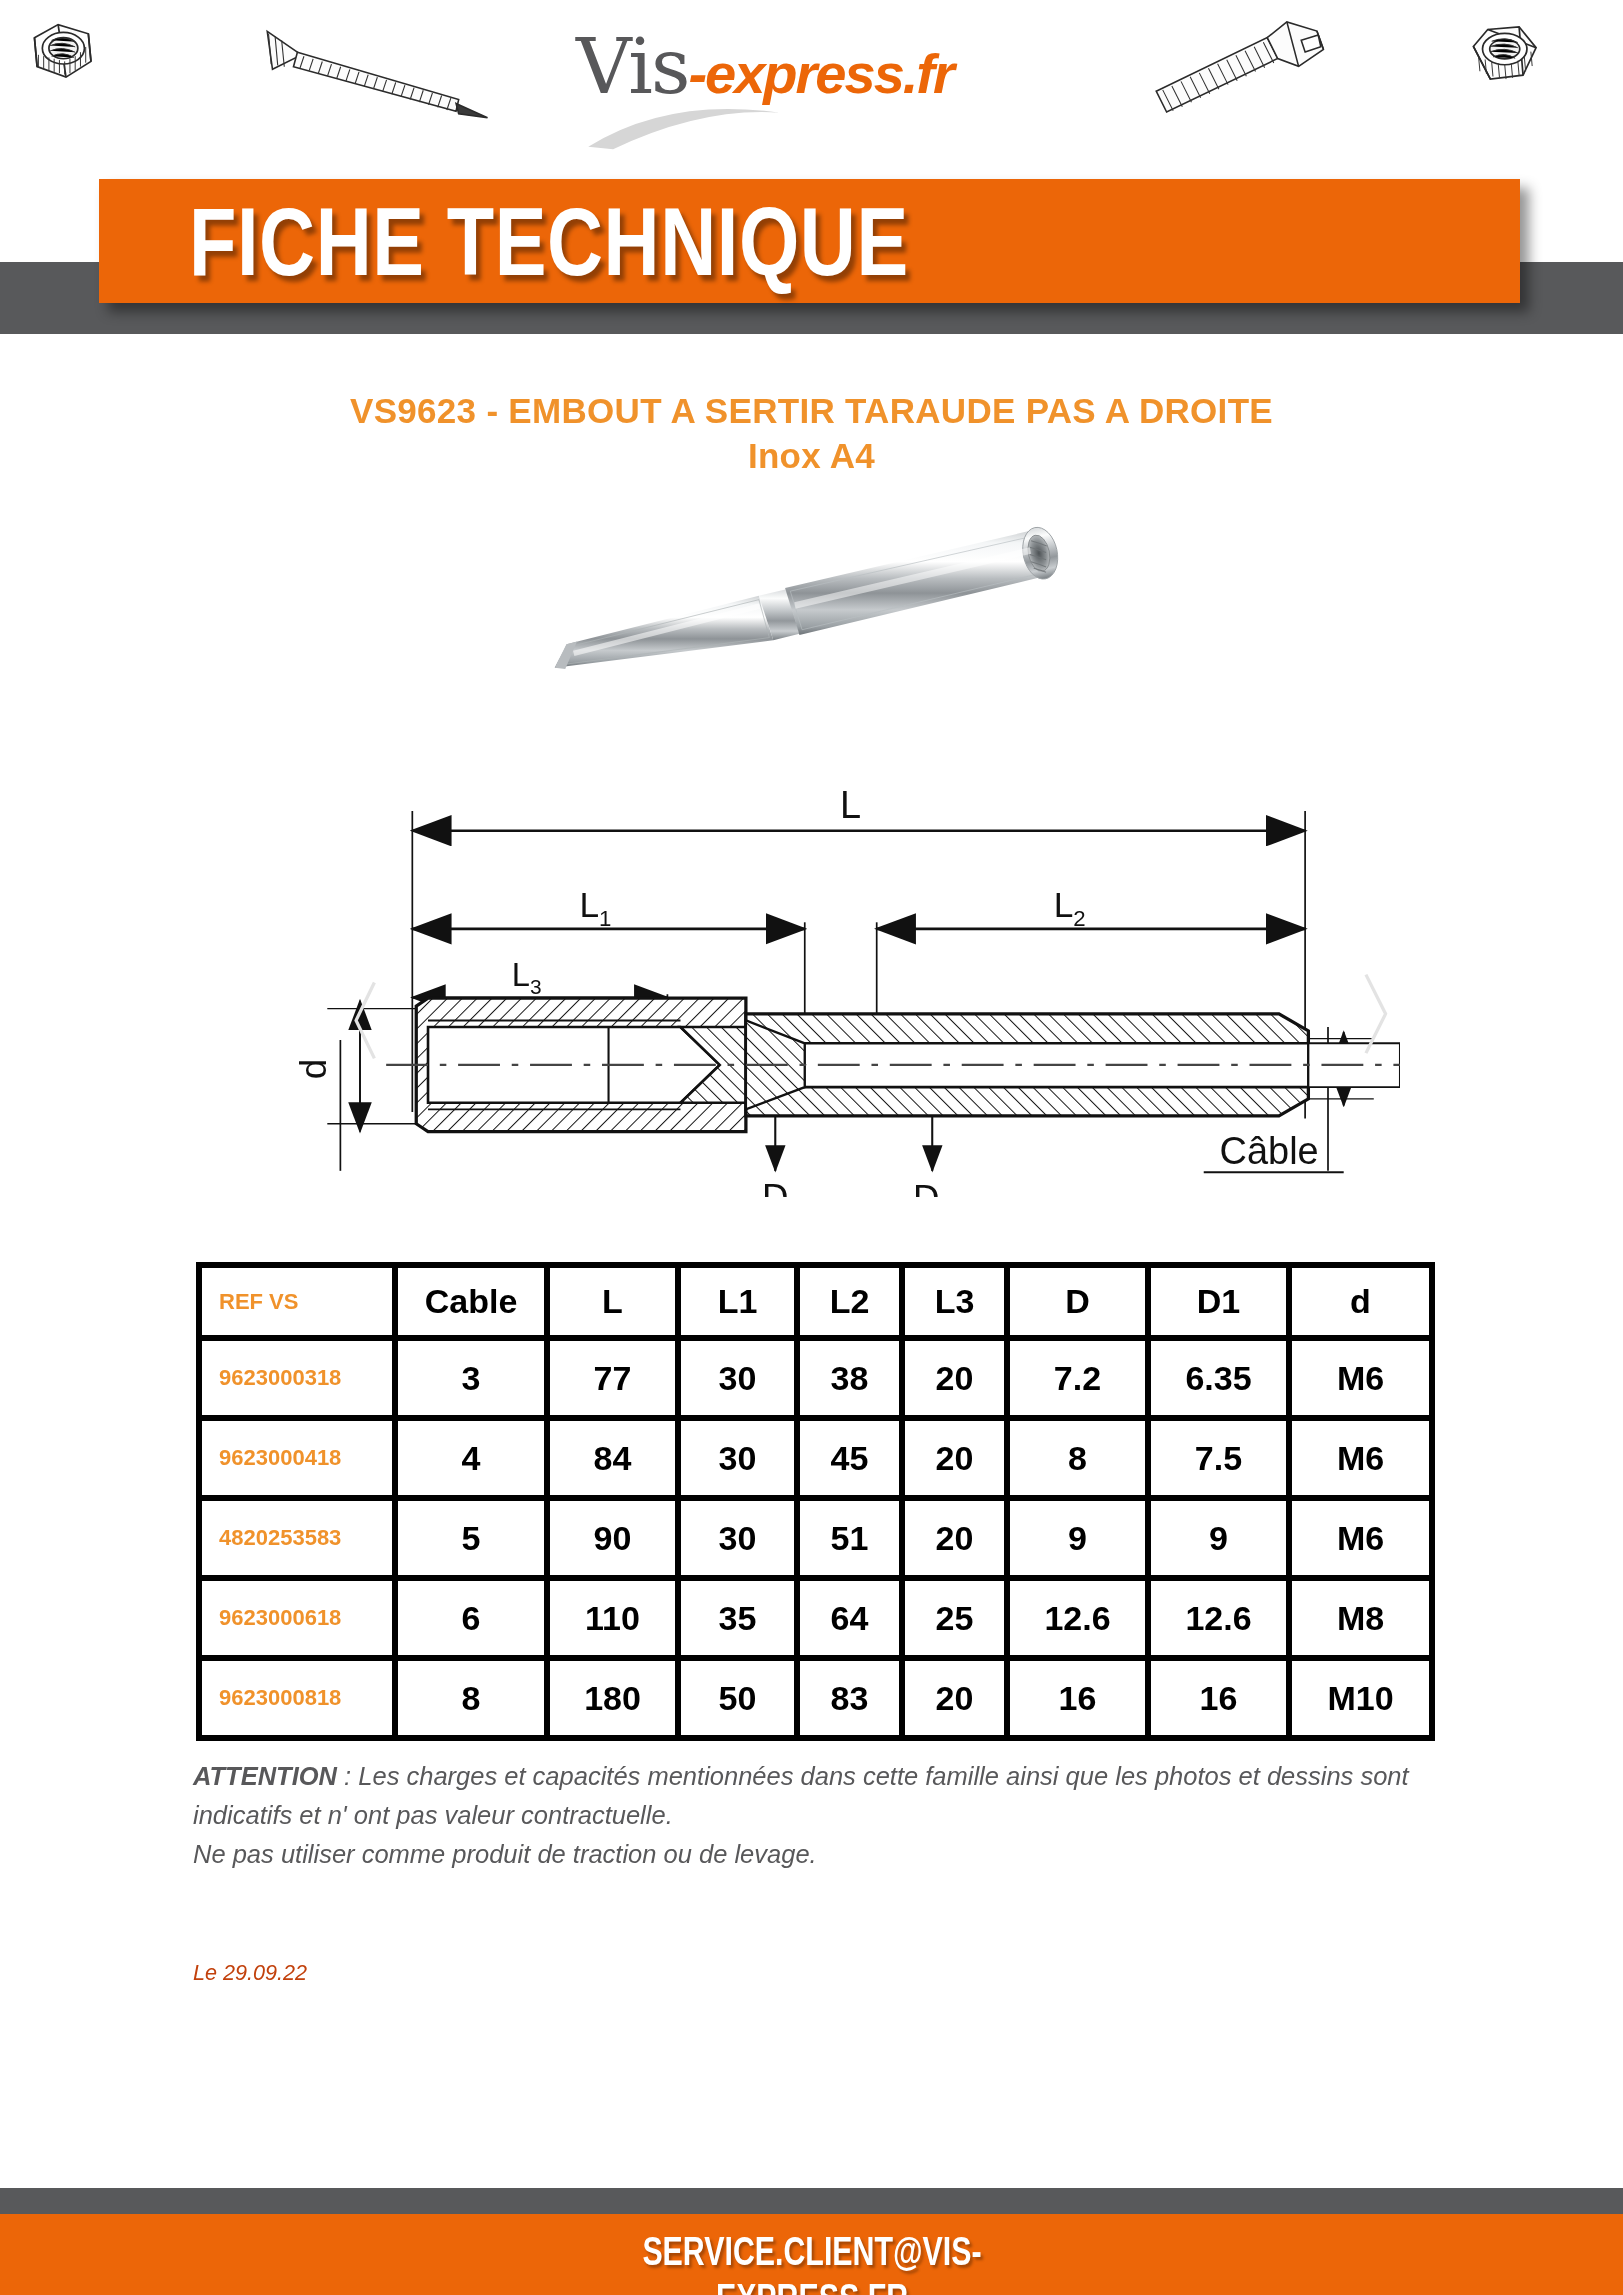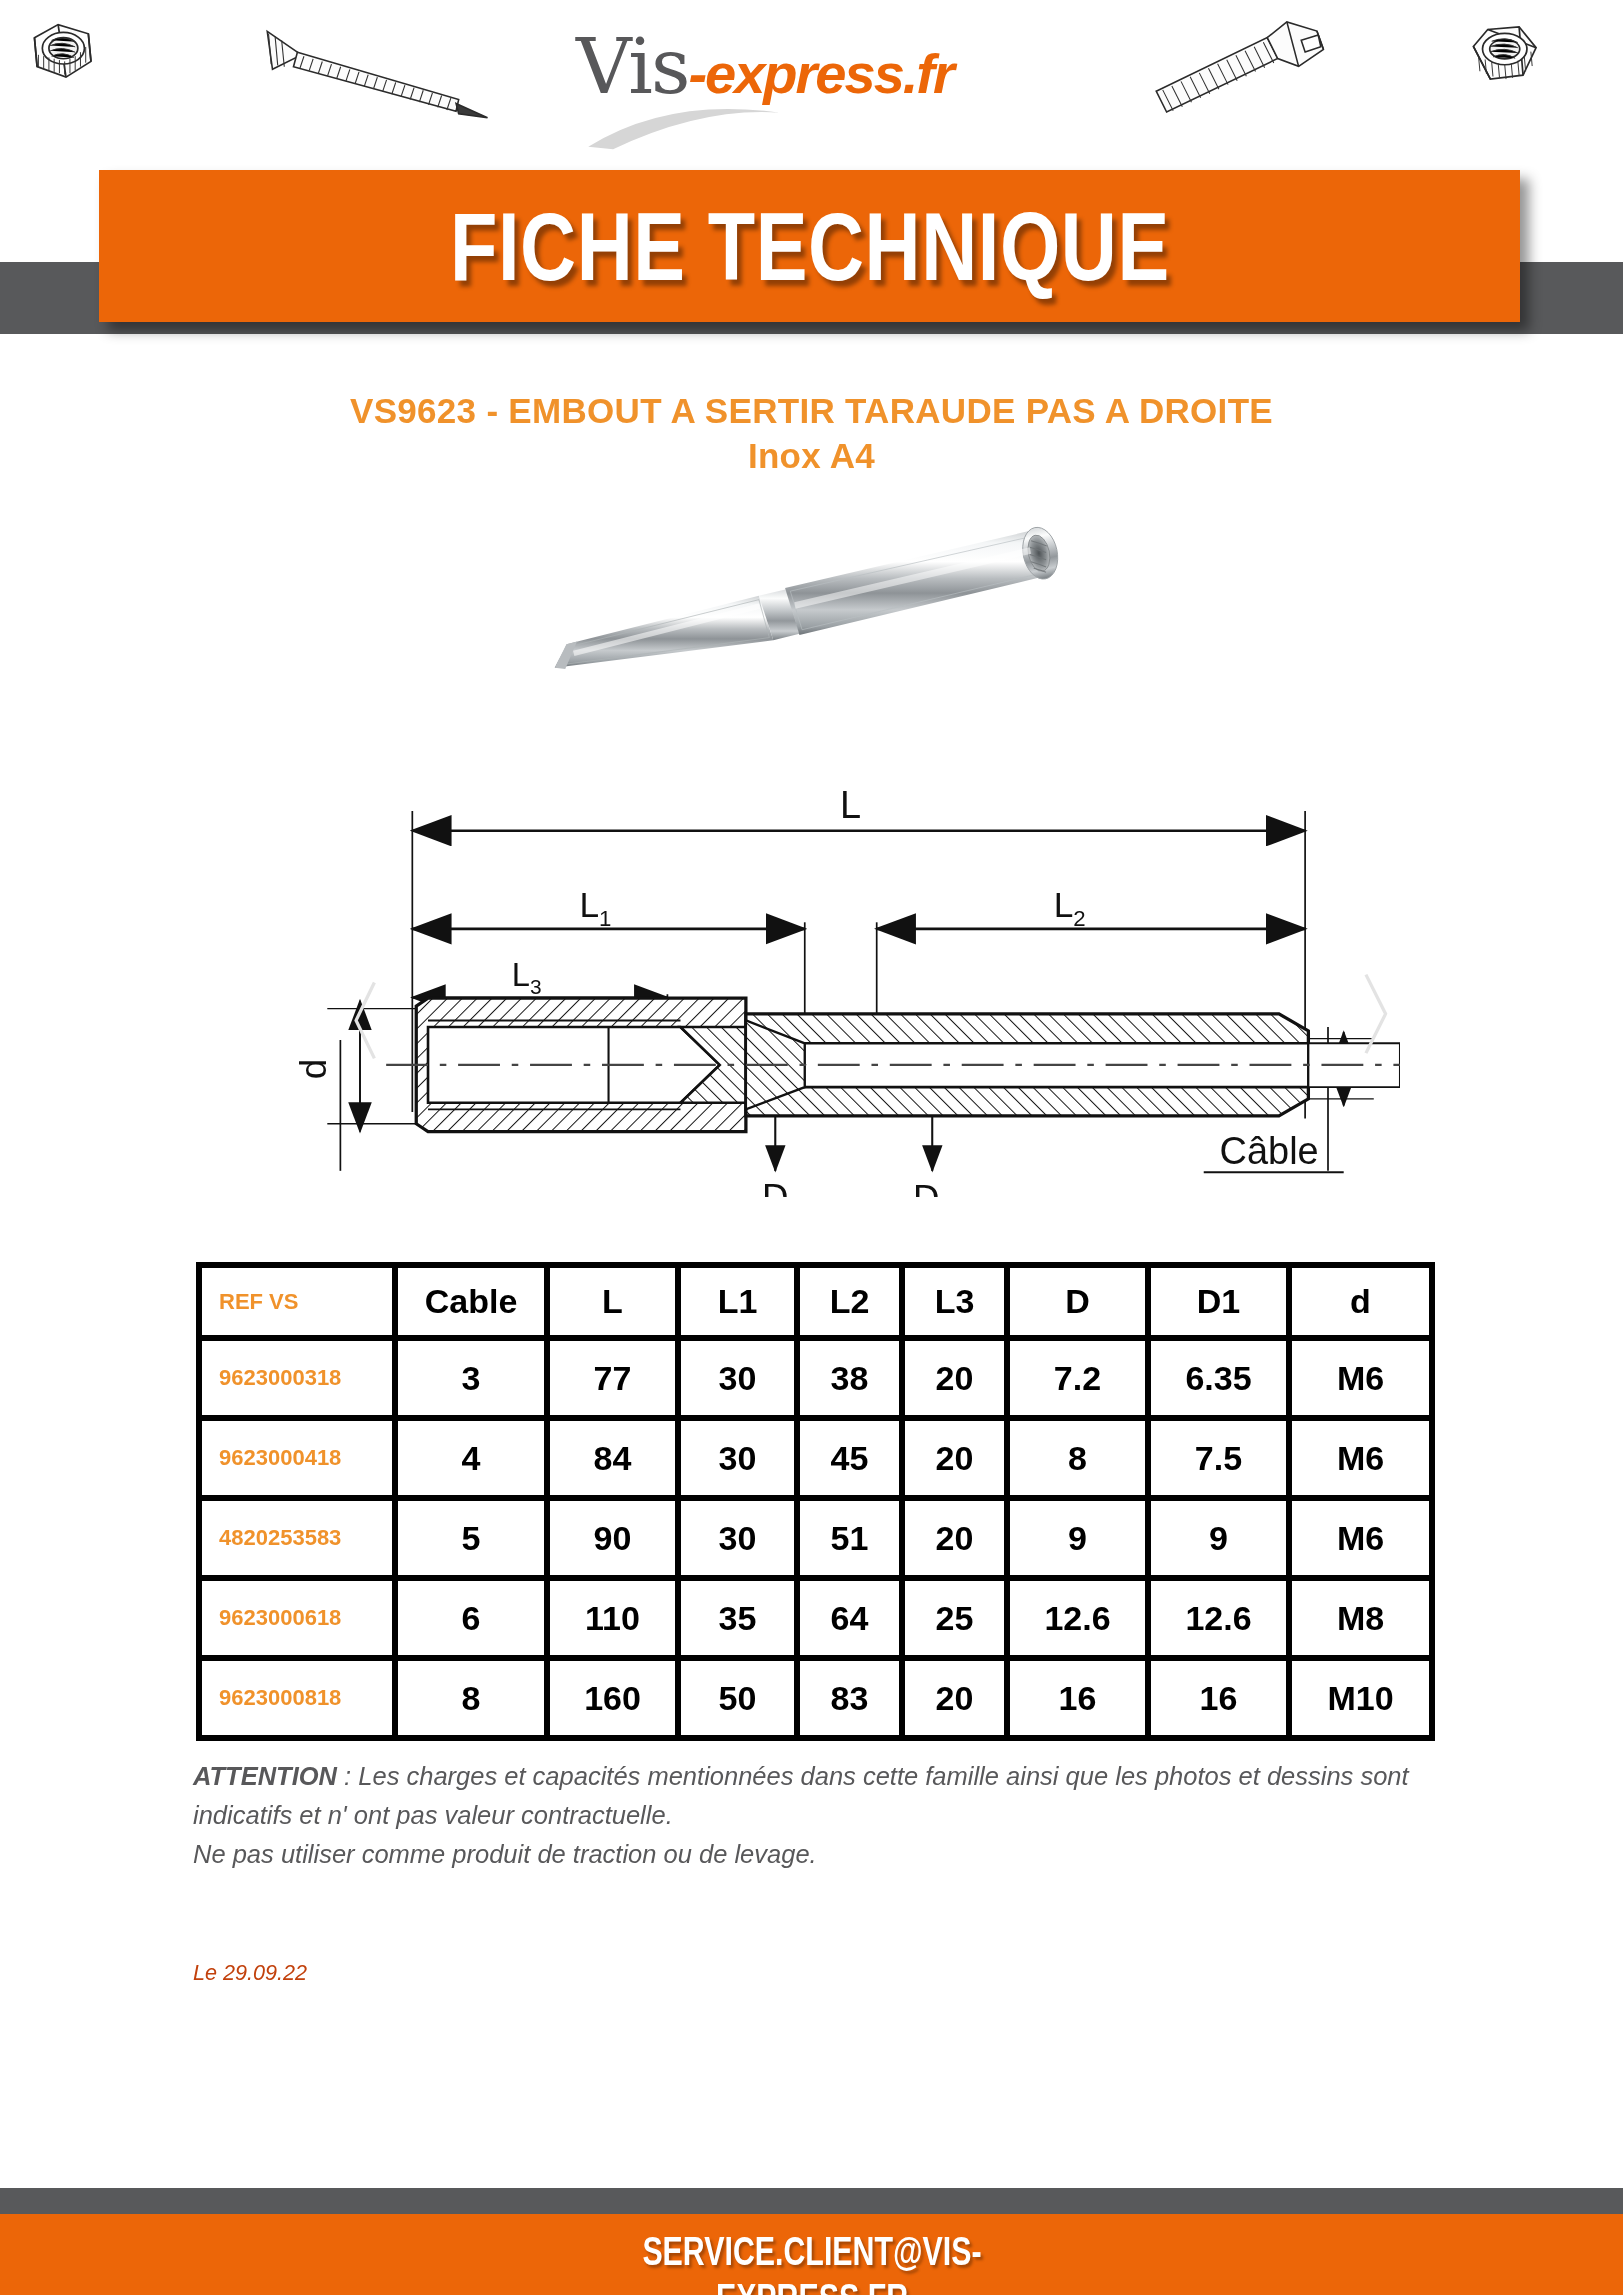--- a/index.html
+++ b/index.html
@@ -18,23 +18,23 @@
   .logo-text { position:absolute; left:0; top:5.2px; width:458px; height:85px;
     white-space:nowrap; }
   .logo-vis { font-family:"DejaVu Serif", serif; font-size:77px; font-weight:400;
     color:#58585a; letter-spacing:-2px; }
   .logo-exp { font-family:"Liberation Sans", sans-serif; font-size:56px;
     font-weight:700; font-style:italic; color:#ec6608; letter-spacing:-2px; }
 
   
   .grey-bar { position:absolute; left:0; top:262px; width:1623px; height:72px;
     background:#58595b; }
-  .banner { position:absolute; left:99px; top:170px; width:1421px; height:152px;
+  .banner { position:absolute; left:99px; top:179px; width:1421px; height:124px;
     background:#ec6608; box-shadow:9.2px 9.2px 11.8px rgba(0,0,0,0.42);
-    display:flex; align-items:center; justify-content:center; }
+    display:flex; align-items:center; }
   .banner-title { font-family:"Liberation Sans", sans-serif; font-weight:700;
     font-size:97px; color:#ffffff; letter-spacing:0.7px;
     transform:scaleX(0.80); transform-origin:center;
     text-shadow:5.9px 5.9px 4.6px rgba(0,0,0,0.38); line-height:1; }
 
   
   .prod-title { position:absolute; left:0; top:389px; width:1623px; text-align:center;
     font-weight:700; font-size:35px; color:#f0922b; line-height:1.28;
     letter-spacing:0.3px; }
   .prod-title .sub { display:block; }
@@ -410,21 +410,21 @@
           <td>35</td>
           <td>64</td>
           <td>25</td>
           <td>12.6</td>
           <td>12.6</td>
           <td>M8</td>
         </tr>
         <tr>
           <td class="ref">9623000818</td>
           <td>8</td>
-          <td>160</td>
+          <td>180</td>
           <td>50</td>
           <td>83</td>
           <td>20</td>
           <td>16</td>
           <td>16</td>
           <td>M10</td>
         </tr>
       </tbody>
     </table>
   </div>

